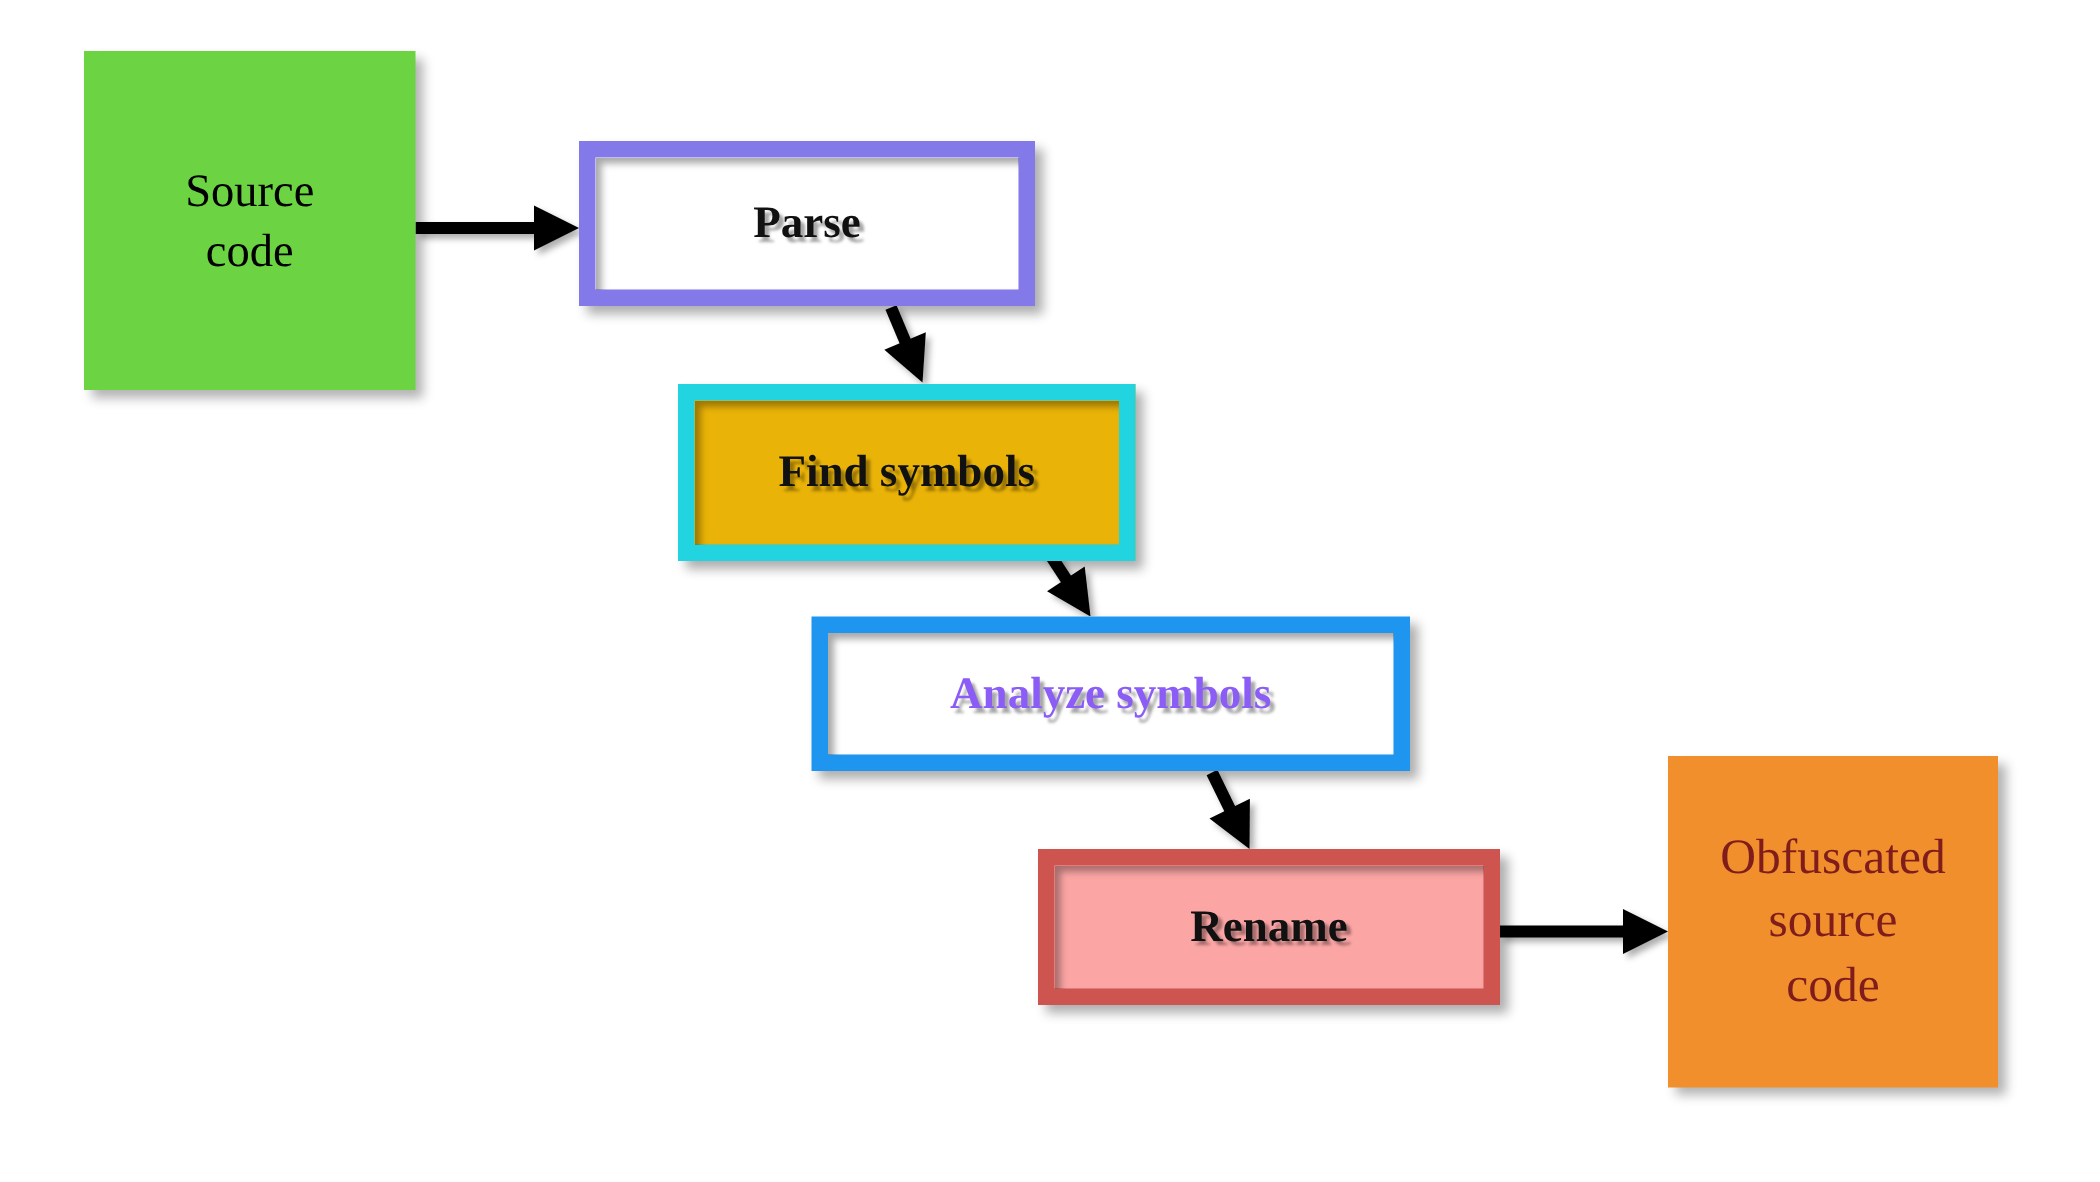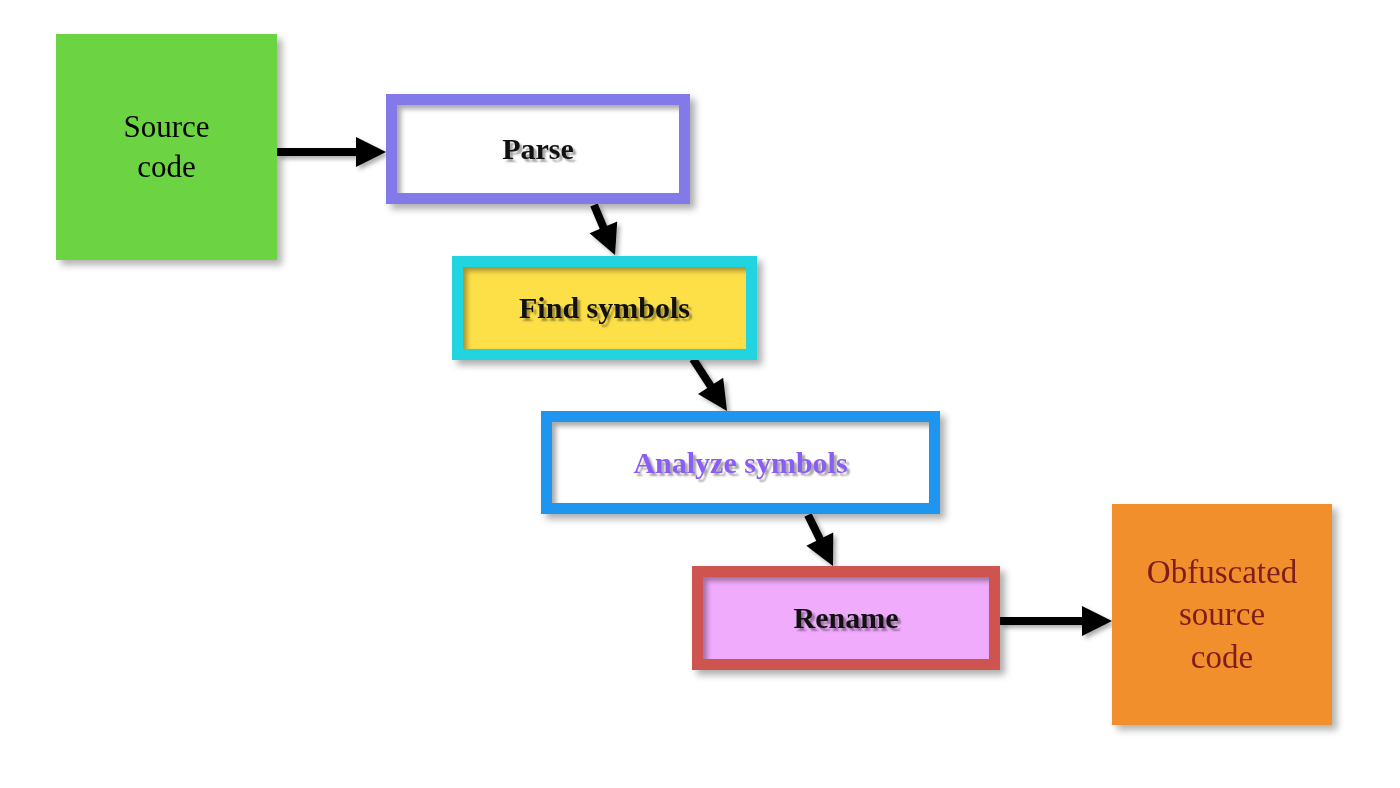--- a/index.html
+++ b/index.html
@@ -100,35 +100,35 @@
       </span>
   </div>
 
   <div class="proc-node" style="left: 386px; top: 94px; width: 304px; height: 110px; font-size: 30px; color: rgb(17, 17, 17); background: rgb(255, 255, 255); border: 11px solid rgb(131, 121, 232);">
     <span class="inner-shade"></span>
     <span class="proc-label">
         <span style="display:block;white-space:nowrap;">Parse</span>
       </span>
   </div>
 
-  <div class="proc-node" style="left: 452px; top: 256px; width: 305px; height: 104px; font-size: 30px; color: rgb(17, 17, 17); background: #fde047; border: 11px solid rgb(34, 211, 224);">
+  <div class="proc-node" style="left: 452px; top: 256px; width: 305px; height: 118px; font-size: 30px; color: rgb(17, 17, 17); background: #eab308; border: 11px solid rgb(34, 211, 224);">
     <span class="inner-shade"></span>
     <span class="proc-label">
         <span style="display:block;white-space:nowrap;">Find symbols</span>
       </span>
   </div>
 
   <div class="proc-node" style="left: 541px; top: 411px; width: 399px; height: 103px; font-size: 30px; color: #8b5cf6; background: rgb(255, 255, 255); border: 11px solid rgb(30, 149, 238);">
     <span class="inner-shade"></span>
     <span class="proc-label">
         <span style="display:block;white-space:nowrap;">Analyze symbols</span>
       </span>
   </div>
 
-  <div class="proc-node" style="left: 692px; top: 566px; width: 308px; height: 104px; font-size: 30px; color: rgb(17, 17, 17); background: #f0abfc; border: 11px solid rgb(206, 84, 80);">
+  <div class="proc-node" style="left: 692px; top: 566px; width: 308px; height: 104px; font-size: 30px; color: rgb(17, 17, 17); background: #fca5a5; border: 11px solid rgb(206, 84, 80);">
     <span class="inner-shade"></span>
     <span class="proc-label">
         <span style="display:block;white-space:nowrap;">Rename</span>
       </span>
   </div>
 
   <div class="solid-node" style="left: 1112px; top: 504px; width: 220px; height: 221px; font-size: 33px; color: #7f1d1d; background: rgb(242, 143, 45);">
     <span class="node-text">
         <span style="display:block;white-space:nowrap;">Obfuscated</span>
         <span style="display:block;white-space:nowrap;">source</span>

